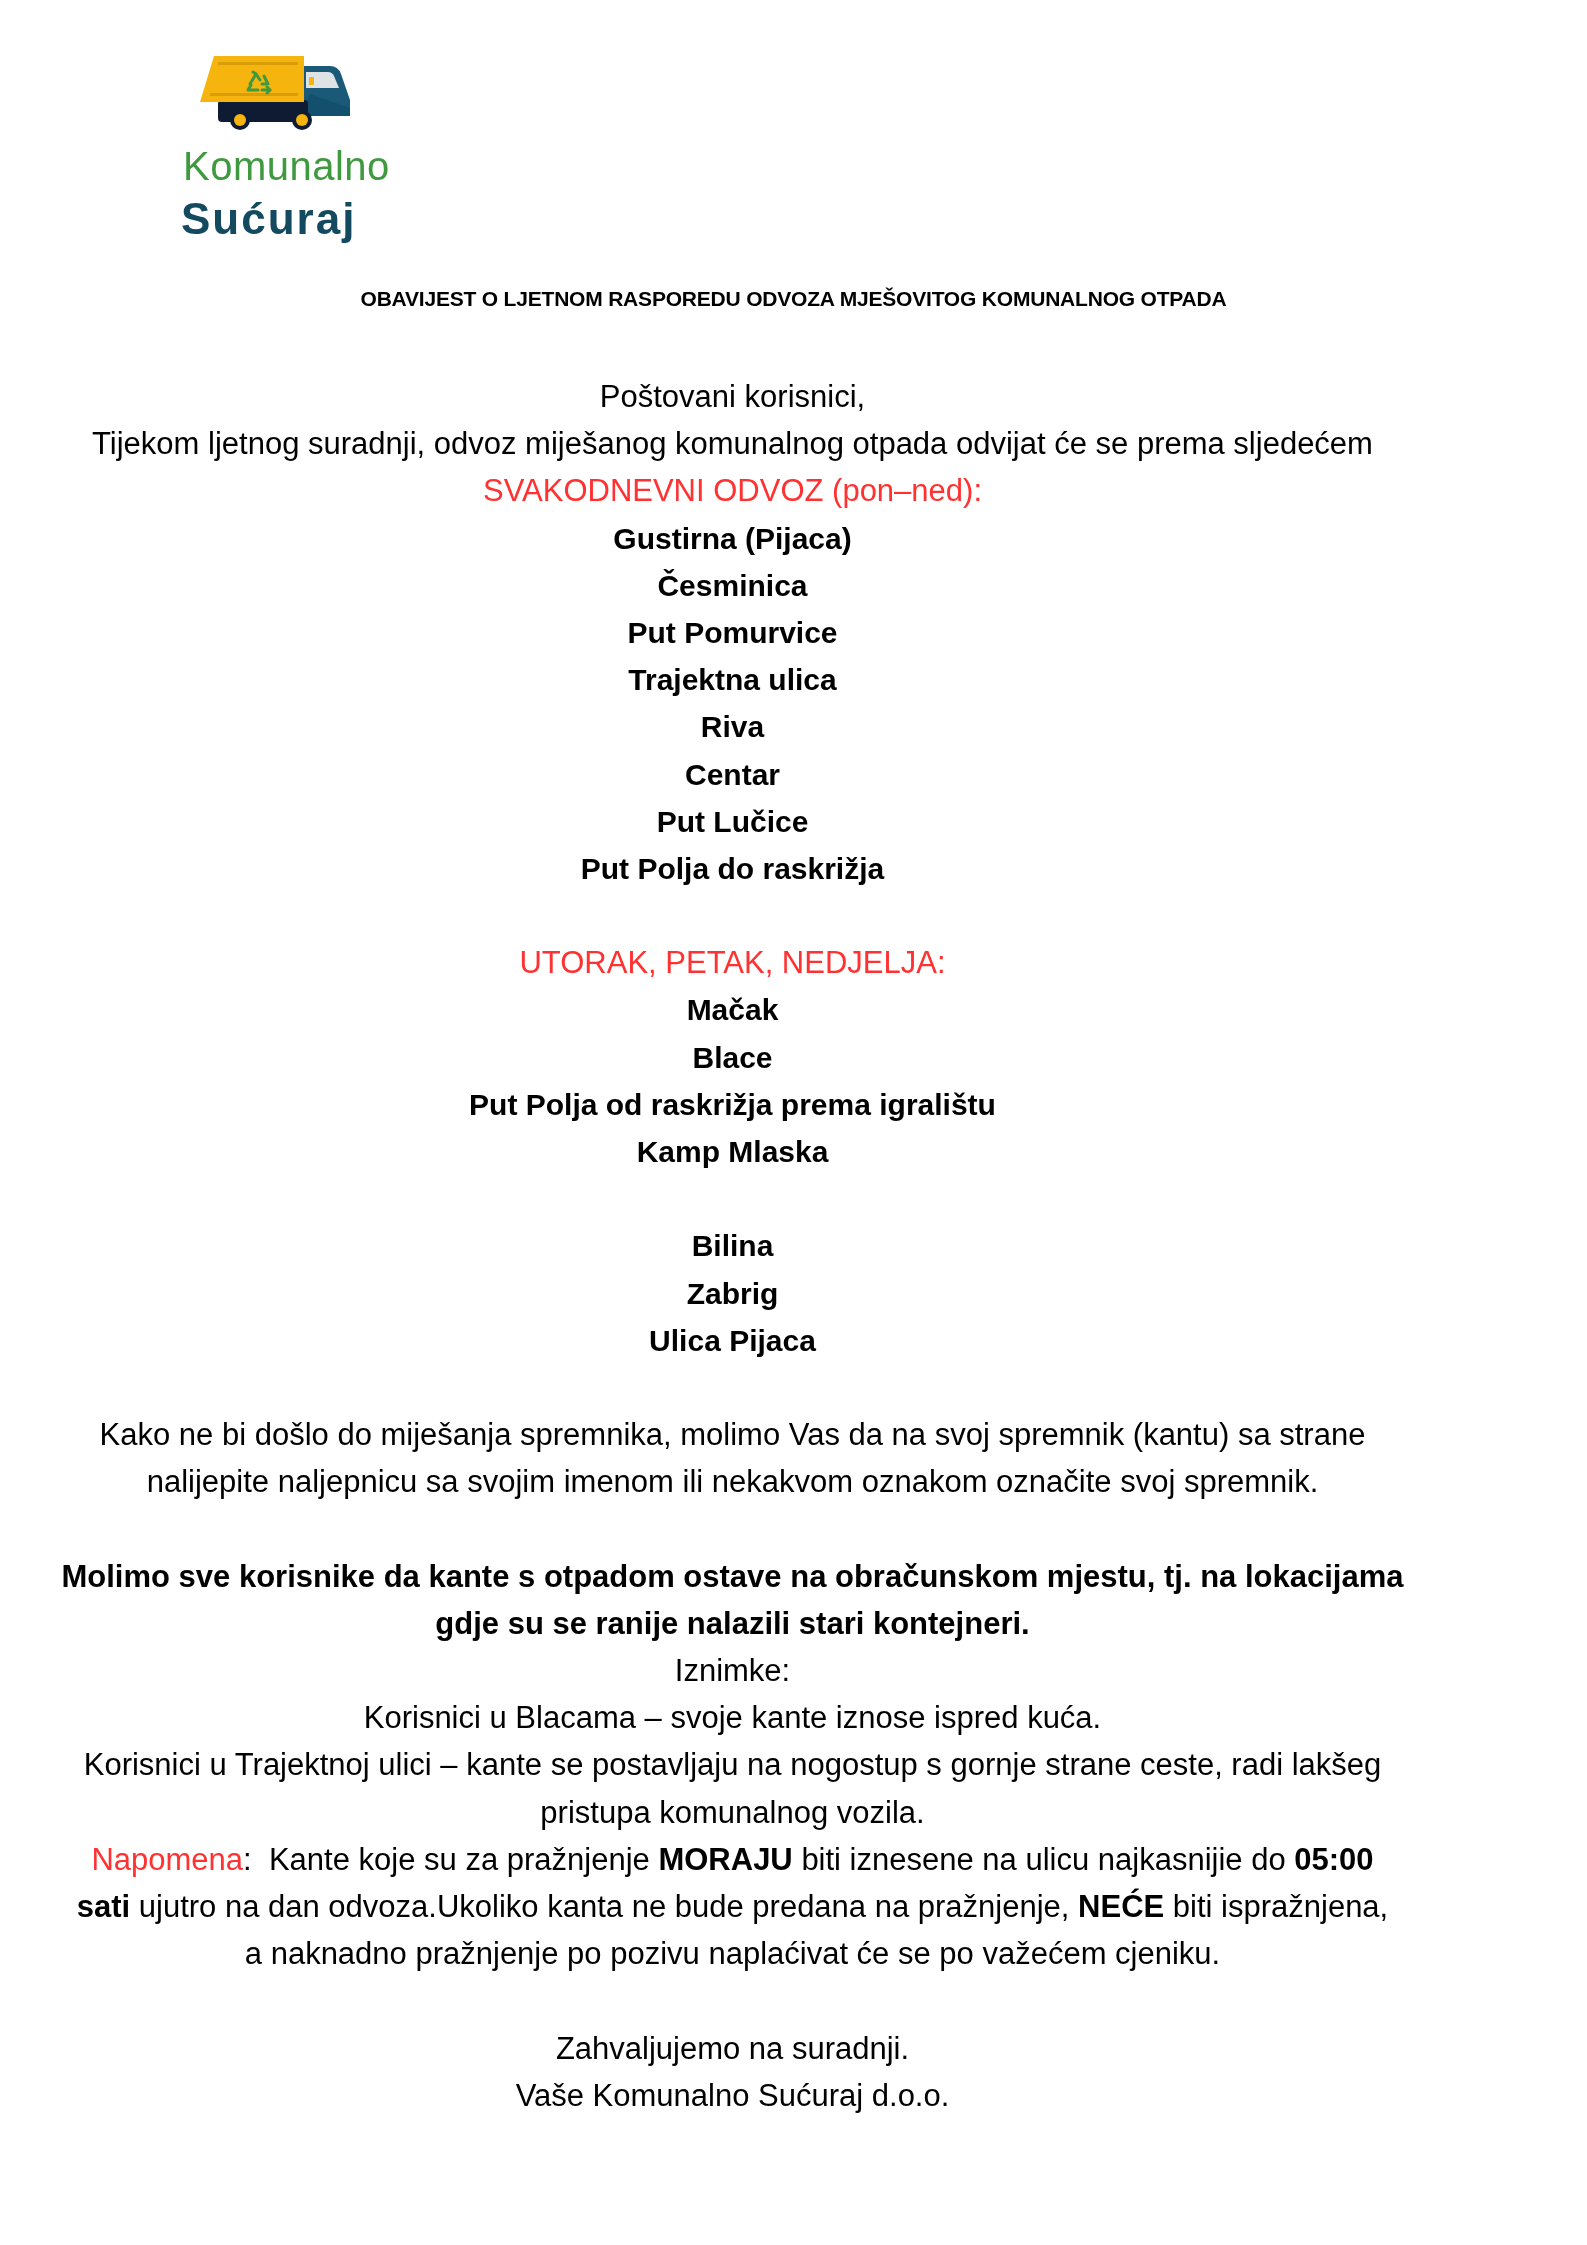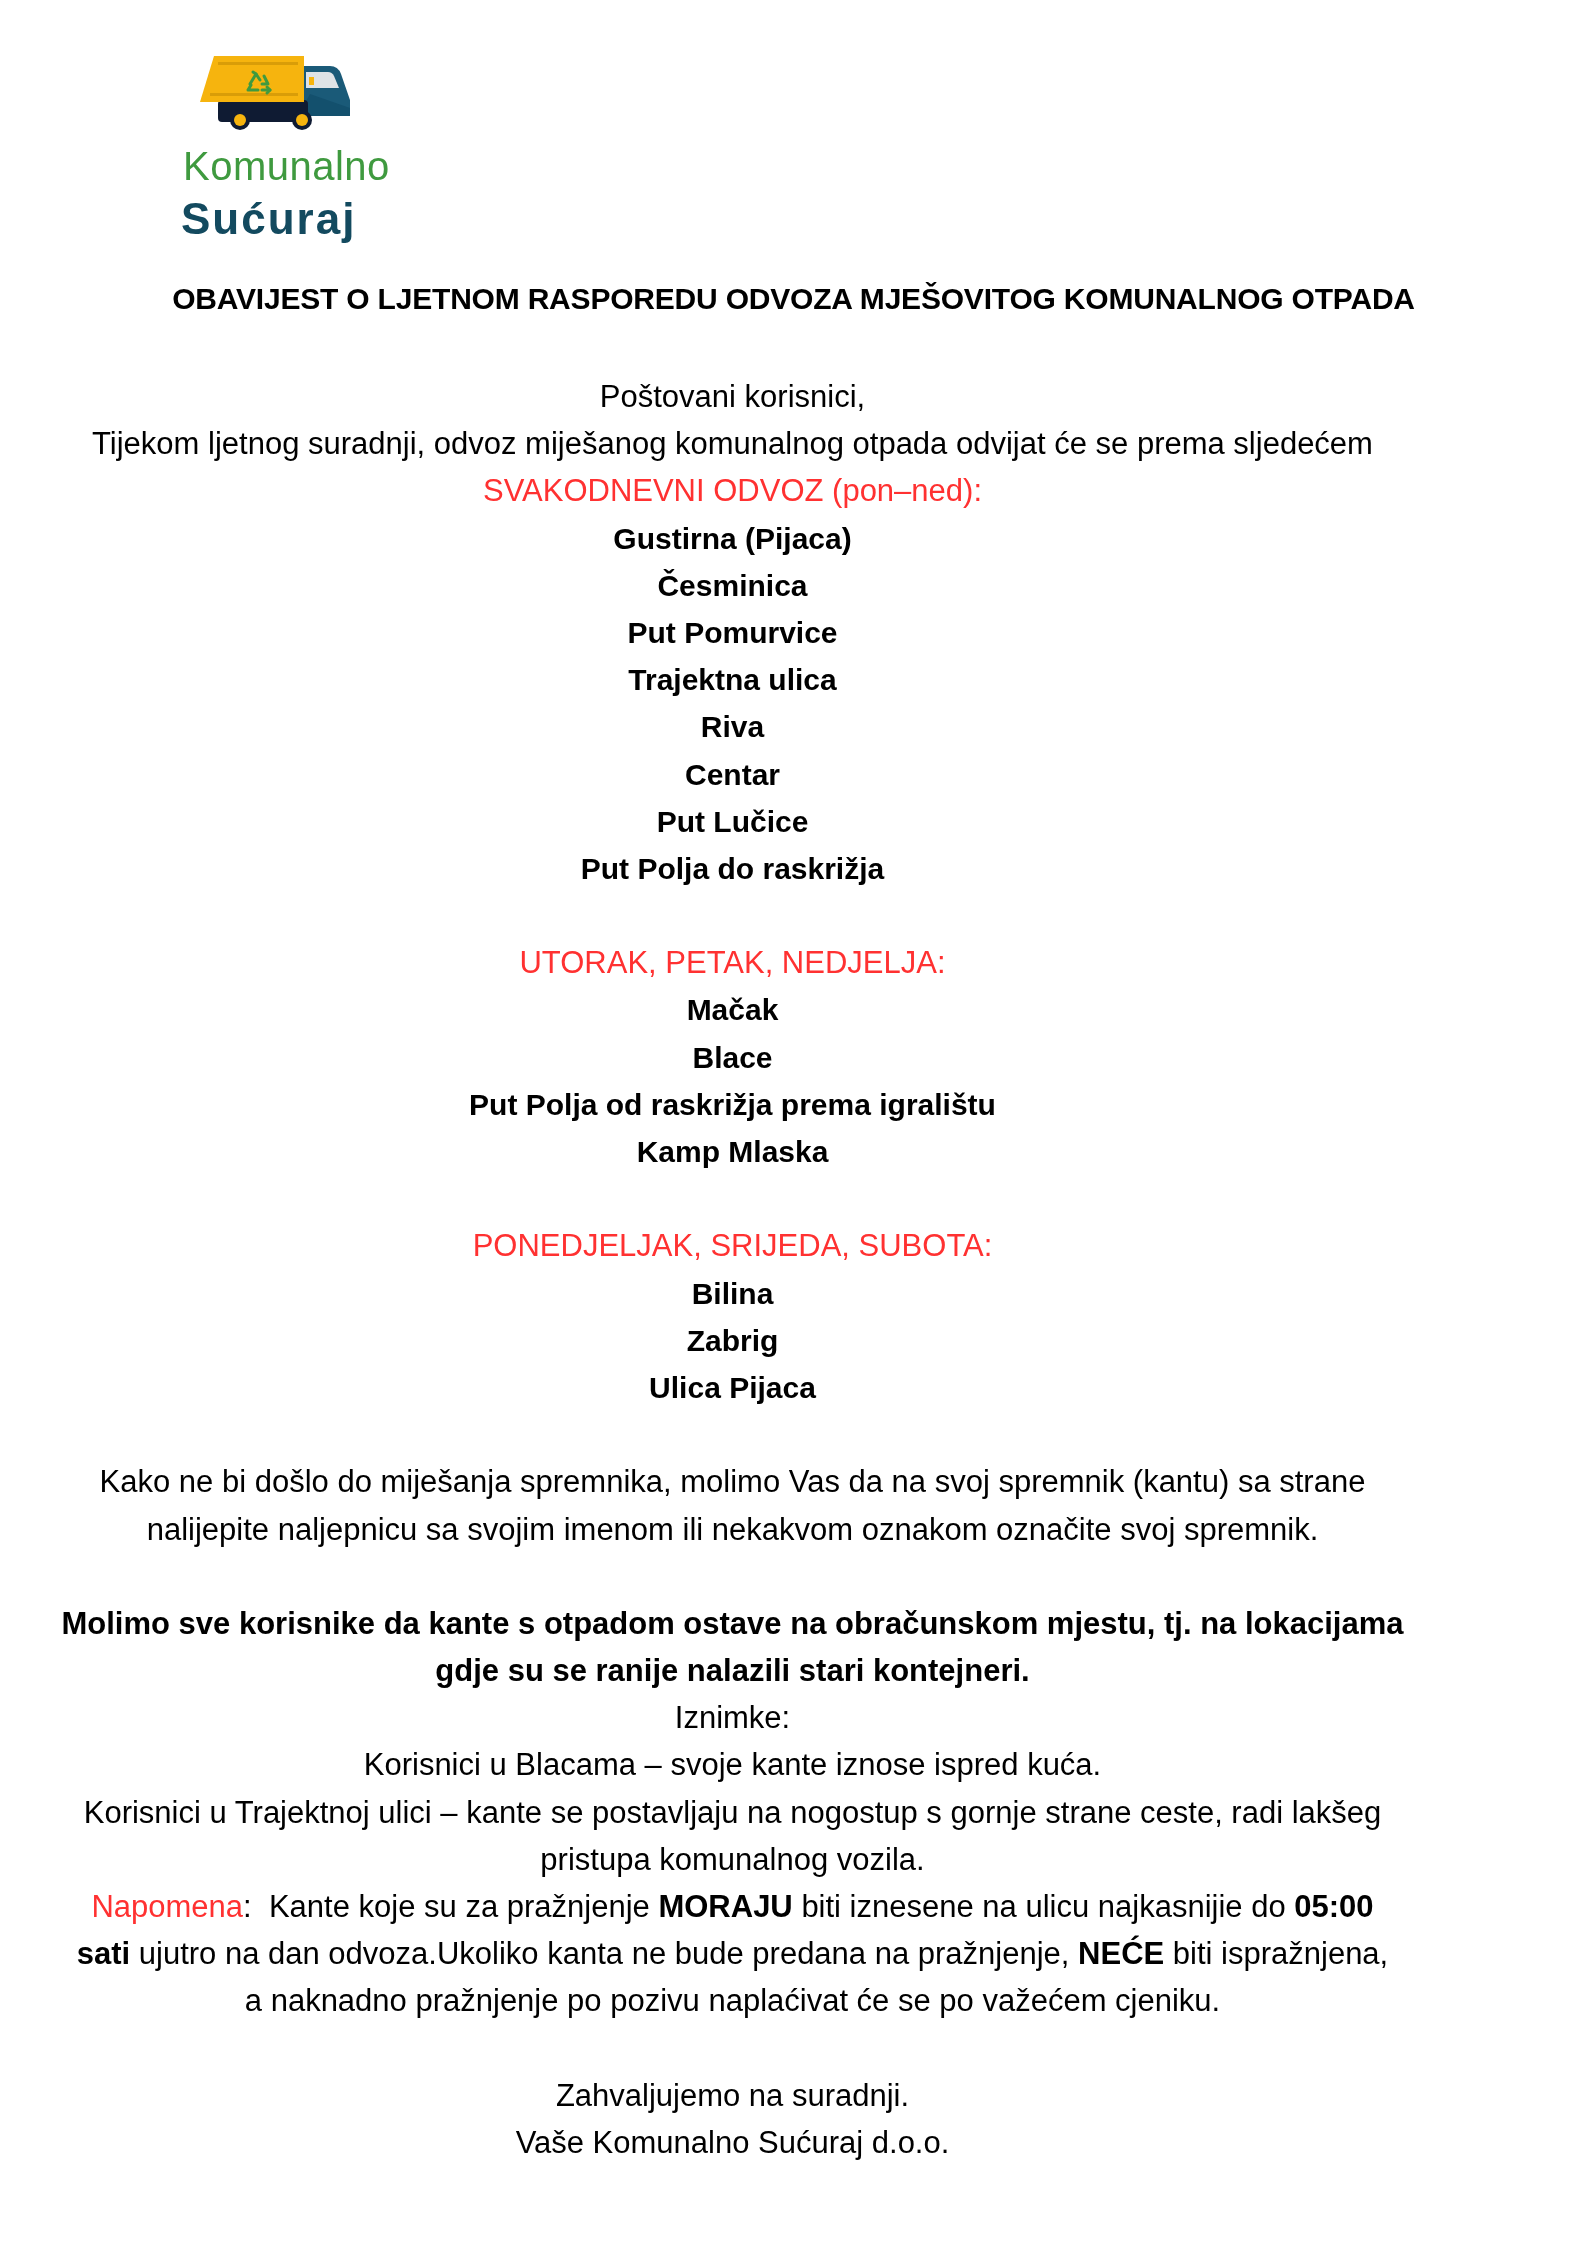--- a/index.html
+++ b/index.html
@@ -43,21 +43,21 @@
       letter-spacing: 2px;
       white-space: nowrap;
     }
     .title {
       position: absolute;
       left: 0;
       width: 1587px;
       top: 279px;
       text-align: center;
       font-weight: bold;
-      font-size: 30px;
+      font-size: 21px;
       line-height: 40px;
       white-space: nowrap;
       letter-spacing: -0.2px;
     }
     .body {
       position: absolute;
       left: 0;
       top: 373px;
       width: 1465px;
       text-align: center;
@@ -131,21 +131,20 @@
   <div>
     <span class="ln red">UTORAK, PETAK, NEDJELJA:</span>
     <span class="ln loc">Mačak</span>
     <span class="ln loc">Blace</span>
     <span class="ln loc">Put Polja od raskrižja prema igralištu</span>
     <span class="ln loc">Kamp Mlaska</span>
   </div>
   <span class="ln blank"></span>
 
   <div>
-    <span class="ln red">PONEDJELJAK, SRIJEDA, SUBOTA:</span>
     <span class="ln loc">Bilina</span>
     <span class="ln loc">Zabrig</span>
     <span class="ln loc">Ulica Pijaca</span>
   </div>
   <span class="ln blank"></span>
 
   <span class="ln">Kako ne bi došlo do miješanja spremnika, molimo Vas da na svoj spremnik (kantu) sa strane</span>
   <span class="ln">nalijepite naljepnicu sa svojim imenom ili nekakvom oznakom označite svoj spremnik.</span>
   <span class="ln blank"></span>
 

